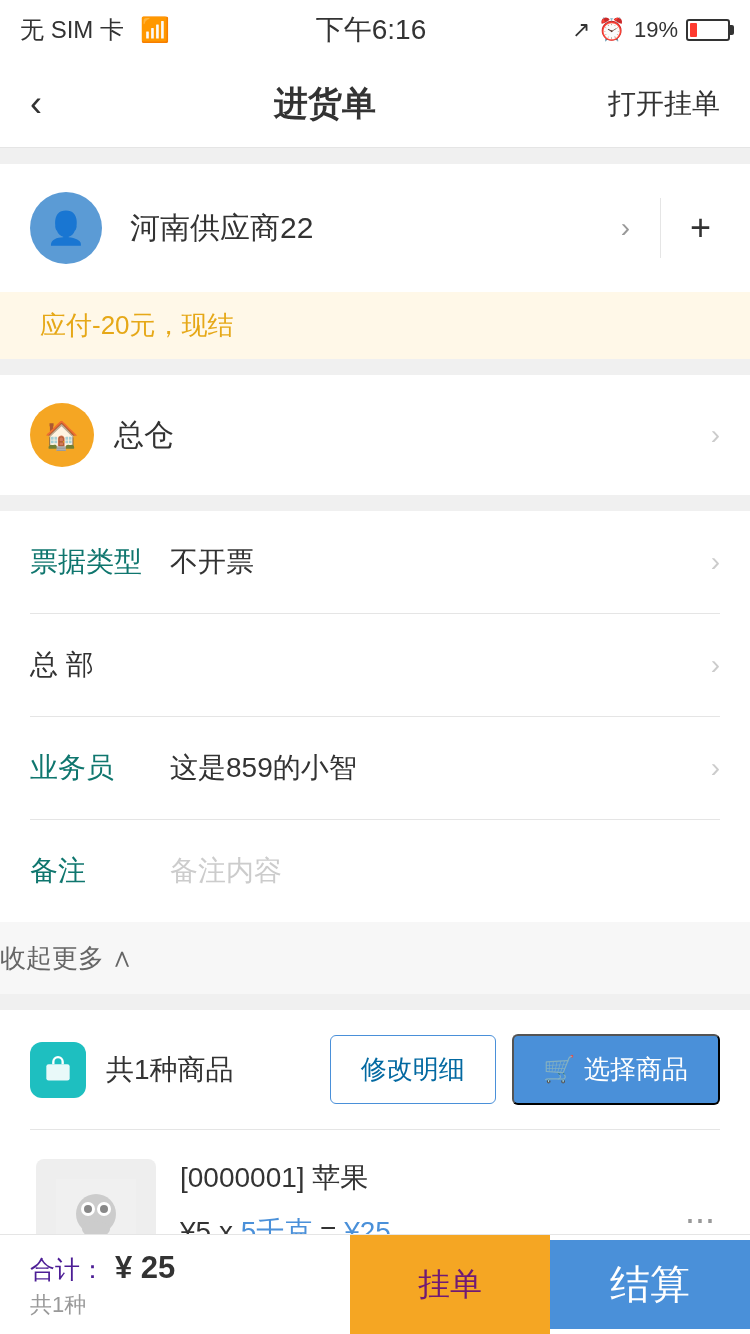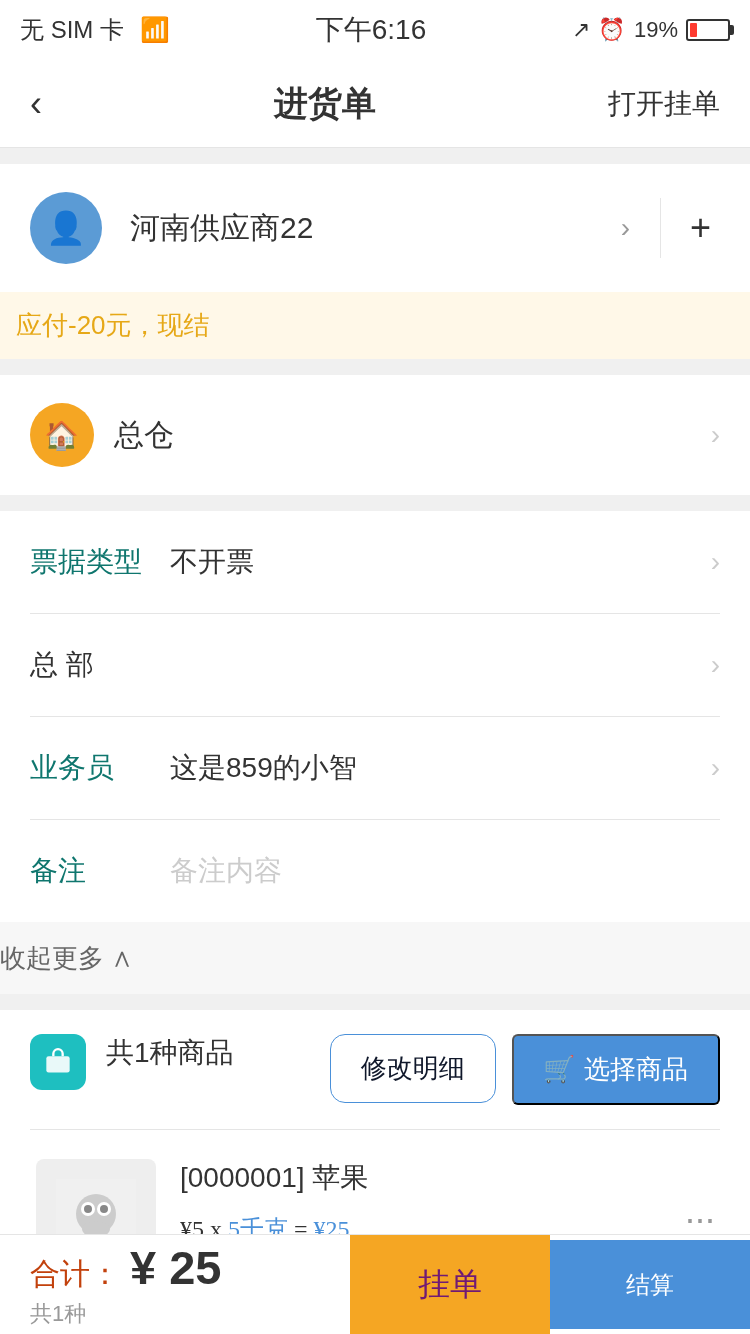--- a/index.html
+++ b/index.html
@@ -78,21 +78,21 @@
     .supplier-arrow { color: #999; font-size: 28px; margin-right: 30px; }
     .supplier-add {
       width: 60px; height: 60px; border-left: 1px solid #e5e5e5;
       display: flex; align-items: center; justify-content: center;
       color: #333; font-size: 36px; padding-left: 20px;
     }
 
     
     .notice-bar {
       background: #fff8e8;
-      padding: 16px 16px;
+      padding: 16px 40px;
       font-size: 26px;
       color: #e6a817;
     }
 
     
     .row-item {
       display: flex;
       align-items: center;
       padding: 32px 30px;
       background: #fff;
@@ -123,33 +123,33 @@
       height: 72px;
       display: flex;
       align-items: center;
       font-size: 26px;
       color: #666;
     }
 
     
     .product-header {
       display: flex;
-      align-items: flex-start;
+      align-items: center;
       padding: 24px 30px;
       background: #fff;
     }
     .product-count-icon {
       width: 56px; height: 56px; border-radius: 12px; background: #1ebfc0;
       display: flex; align-items: center; justify-content: center;
       color: white; font-size: 28px; flex-shrink: 0;
     }
     .product-count-text { flex: 1; font-size: 28px; color: #333; margin-left: 20px; }
     .btn-edit {
-      border: 1px solid #4a90d9; color: #0f172a; background: #fff;
-      padding: 16px 30px; border-radius: 15px; font-size: 26px;
+      border: 1px solid #4a90d9; color: #0369a1; background: #fff;
+      padding: 16px 30px; border-radius: 6px; font-size: 26px;
       margin-right: 16px; cursor: pointer; margin-left: 41px;
     }
     .btn-select {
       background: #4a90d9; color: #fff;
       padding: 16px 30px; border-radius: 6px; font-size: 26px;
       display: flex; align-items: center; gap: 8px; cursor: pointer;
     }
 
     
     .product-item {
@@ -160,52 +160,52 @@
       margin-top: 1px;
     }
     .product-thumb {
       width: 120px; height: 120px; background: #eee; border-radius: 8px;
       display: flex; align-items: center; justify-content: center;
       flex-shrink: 0; overflow: hidden;
     }
     .product-thumb svg { width: 80px; height: 80px; }
     .product-info { flex: 1; margin-left: 24px; }
     .product-name { font-size: 28px; color: #333; margin-bottom: 16px; }
-    .product-price { font-size: 24px; color: #333; font-family: Liberation Serif, serif; }
+    .product-price { font-size: 28px; color: #333; }
     .price-highlight { color: #4a90d9; }
     .product-more { color: #999; font-size: 36px; align-self: center; letter-spacing: -2px; }
 
     
     .footer {
       position: fixed;
       bottom: 0;
       width: 750px;
       height: 100px;
       display: flex;
       align-items: center;
       background: #fff;
       border-top: 1px solid #e5e5e5;
     }
     .footer-total {
       flex: 1;
       padding: 0 30px;
     }
     .footer-total-row { display: flex; align-items: baseline; gap: 10px; }
-    .footer-total-label { font-size: 30px; color: #c2410c; }
-    .footer-total-amount { font-size: 47px; font-weight: 600; color: #333; }
+    .footer-total-label { font-size: 25px; color: #4c1d95; }
+    .footer-total-amount { font-size: 31px; font-weight: 600; color: #333; }
     .footer-total-sub { font-size: 22px; color: #999; margin-top: 4px; }
     .btn-hang {
       width: 200px; height: 100px; background: #f5a623;
       display: flex; align-items: center; justify-content: center;
       font-size: 32px; color: #701a75; cursor: pointer;
     }
     .btn-checkout {
       width: 200px; height: 89px; background: #4a90d9;
       display: flex; align-items: center; justify-content: center;
-      font-size: 24px; color: #fff; cursor: pointer;
+      font-size: 40px; color: #fff; cursor: pointer;
     }
 
     
     .footer-spacer { height: 120px; }
   </style>
 </head>
 <body>
 
 <div class="status-bar">
   <div class="status-left">

